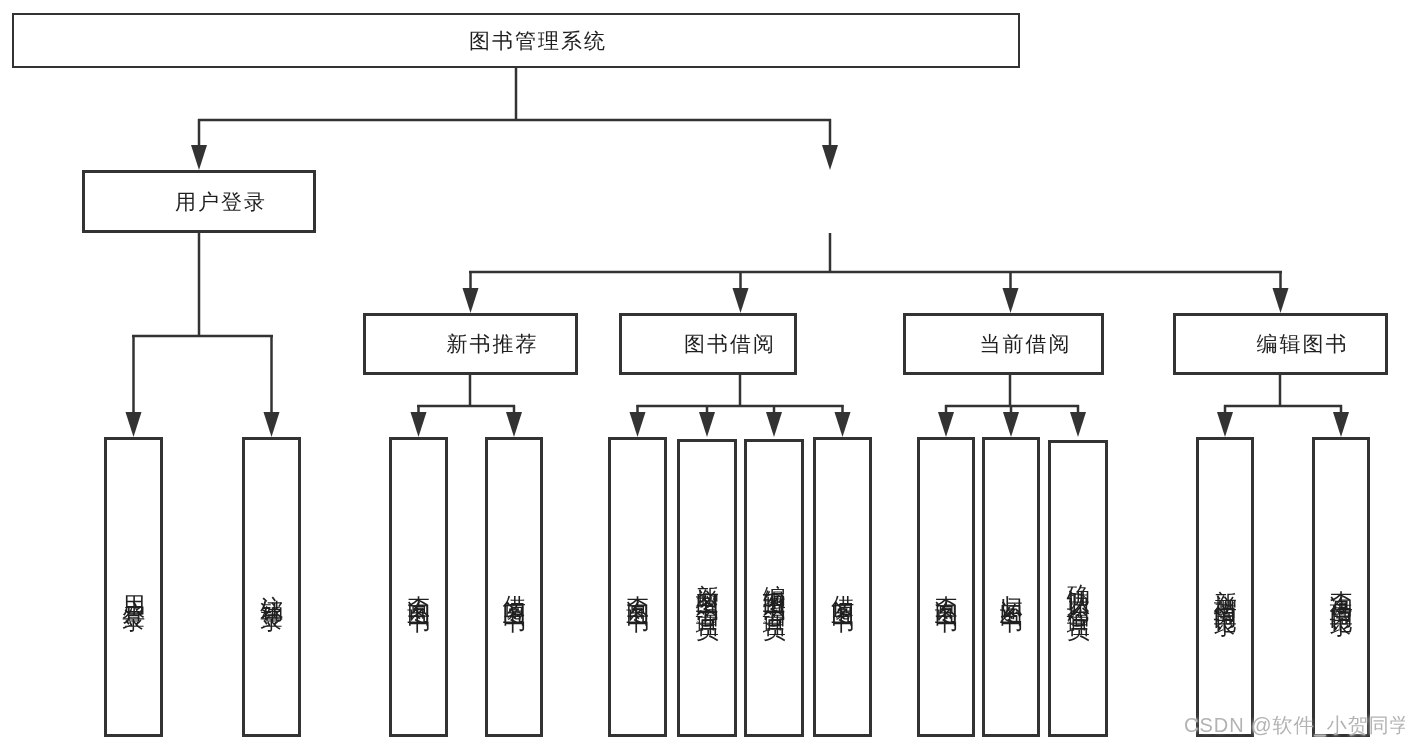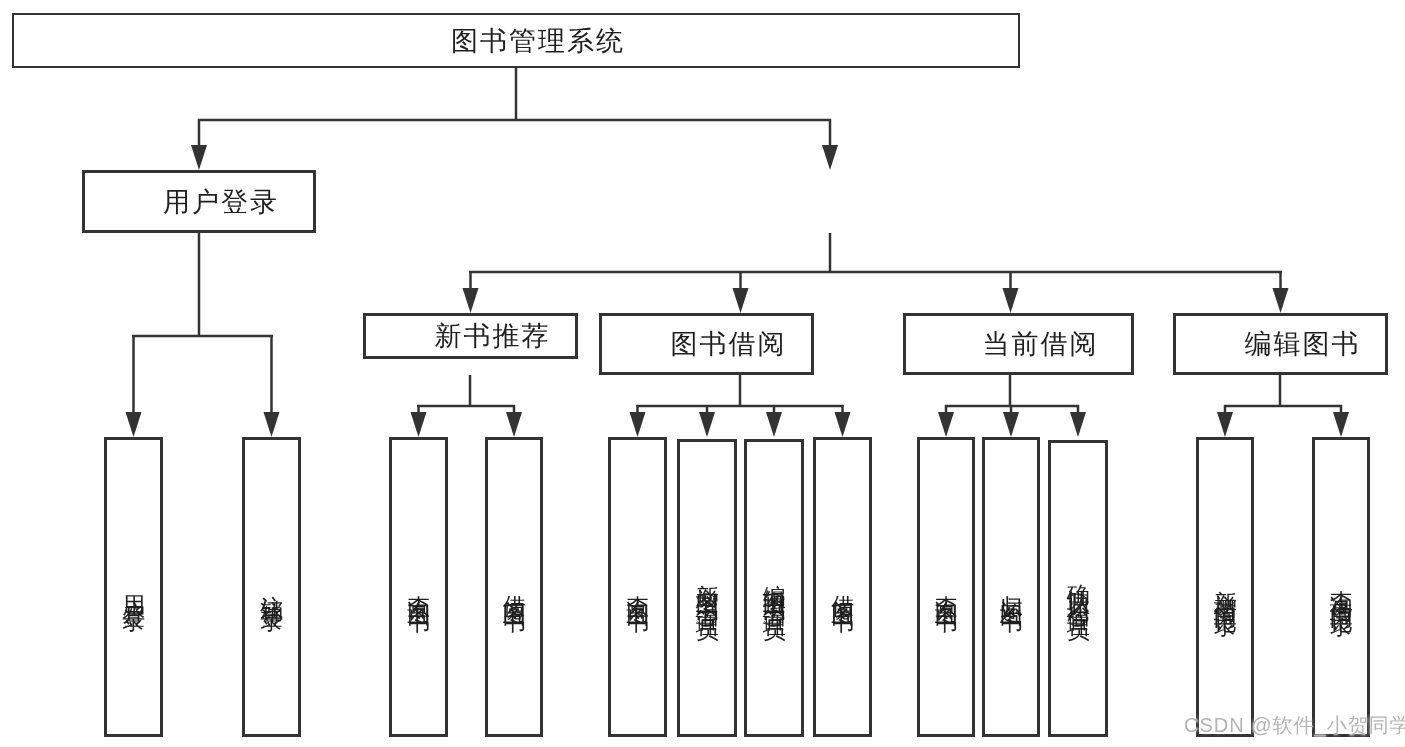--- a/index.html
+++ b/index.html
@@ -9,21 +9,21 @@
     font-family:"Liberation Sans","DejaVu Sans",sans-serif;
   }
   #connectors { position:absolute; left:0; top:0; }
   .box {
     position:absolute; box-sizing:border-box;
     background:#ffffff; border:3px solid #333333;
     display:flex; align-items:center; justify-content:center;
     color:#1f1f1f;
   }
   .rootbox { border-width:2px; }
-  .hbox { font-size:27px; letter-spacing:2px;padding-left:44px; }
+  .hbox { font-size:21px; letter-spacing:2px;padding-left:44px; }
   .vwrap { }
   .vtext {
     writing-mode:vertical-rl; text-orientation:mixed;
     font-size:23px; letter-spacing:5px; line-height:1.1;
     white-space:nowrap;
   }
   .watermark {
     position:absolute; left:1184px; top:712px;
     font-size:20px; color:#b3b3b3; letter-spacing:1px;
     text-shadow:0 0 2px #ffffff, 0 0 4px #ffffff;
@@ -97,23 +97,23 @@
       <polygon points="1070,412 1086,412 1078,437"></polygon>
       <polygon points="1217,412 1233,412 1225,437"></polygon>
       <polygon points="1333,412 1349,412 1341,437"></polygon>
     </g>
   </svg>
 
   <div class="box hbox rootbox" style="left:12px;top:13px;width:1008px;height:55px">图书管理系统</div>
 
   <div class="box hbox" style="left:82px;top:170px;width:234px;height:63px">用户登录</div>
 
-  <div class="box hbox" style="left:363px;top:313px;width:215px;height:46px">新书推荐</div>
-  <div class="box hbox" style="left:599px;top:313px;width:215px;height:62px">图书借阅</div>
-  <div class="box hbox" style="left:903px;top:313px;width:231px;height:62px">当前借阅</div>
+  <div class="box hbox" style="left:363px;top:313px;width:215px;height:62px">新书推荐</div>
+  <div class="box hbox" style="left:619px;top:313px;width:178px;height:62px">图书借阅</div>
+  <div class="box hbox" style="left:903px;top:313px;width:201px;height:62px">当前借阅</div>
   <div class="box hbox" style="left:1173px;top:313px;width:215px;height:62px">编辑图书</div>
 
   <div class="box vwrap" style="left:104px;top:437px;width:59px;height:300px">
     <span class="vtext">用户登录</span>
   </div>
   <div class="box vwrap" style="left:242px;top:437px;width:59px;height:300px">
     <span class="vtext">注销登录</span>
   </div>
 
   <div class="box vwrap" style="left:389px;top:437px;width:59px;height:300px">

